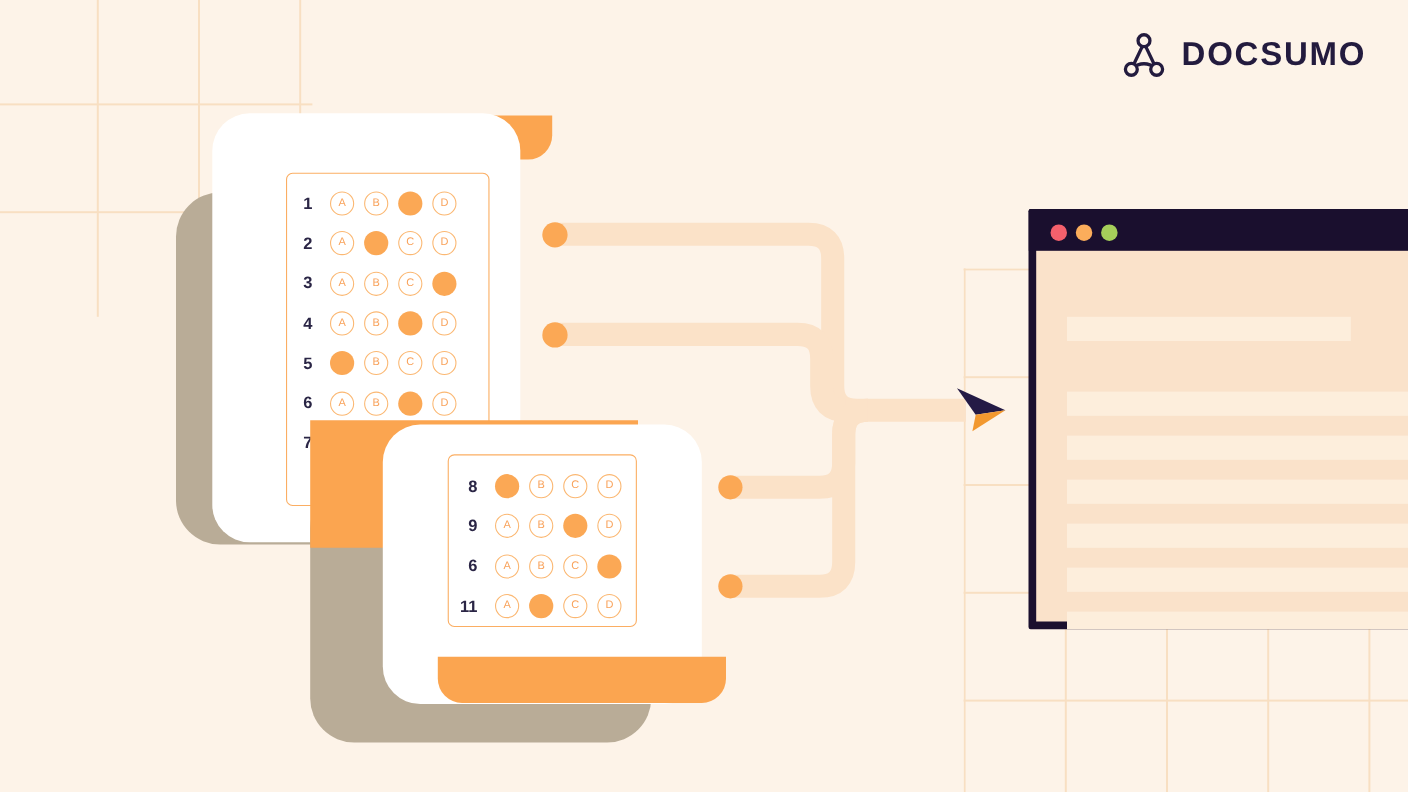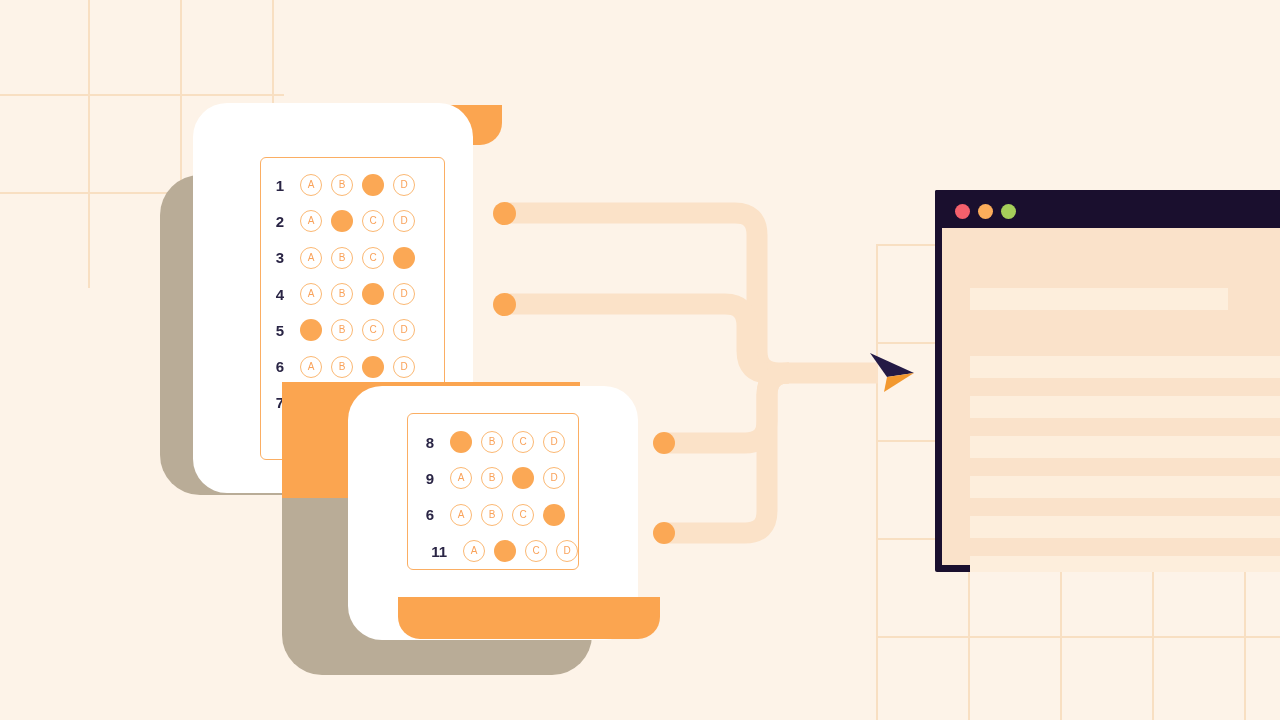--- a/index.html
+++ b/index.html
@@ -89,20 +89,33 @@
   .skel { position:absolute; background:#FDEEDC; }
 </style>
 </head>
 <body>
 
 <div id="stage">
 
   <div class="grid-tl"></div>
   <div class="grid-br"></div>
 
+  <div class="logo">
+    <span>
+      <svg class="logo-mark" viewBox="0 0 40 44">
+        <line x1="20" y1="11" x2="9" y2="34" stroke="#231B3E" stroke-width="3" stroke-linecap="round"></line>
+        <line x1="20" y1="11" x2="31" y2="34" stroke="#231B3E" stroke-width="3" stroke-linecap="round"></line>
+        <path d="M9 34 Q20 26 31 34" stroke="#231B3E" stroke-width="3" fill="none" stroke-linecap="round"></path>
+        <circle cx="20" cy="9" r="5.4" fill="#FDF3E8" stroke="#231B3E" stroke-width="3"></circle>
+        <circle cx="8.5" cy="35" r="5.4" fill="#FDF3E8" stroke="#231B3E" stroke-width="3"></circle>
+        <circle cx="31.5" cy="35" r="5.4" fill="#FDF3E8" stroke="#231B3E" stroke-width="3"></circle>
+      </svg>
+    </span>
+    <span class="logo-text">DOCSUMO</span>
+  </div>
 
   <svg class="conn" width="1280" height="720">
     <g fill="none" stroke="#FBE2C8" stroke-width="21" stroke-linecap="butt">
       <path d="M504 213 H735 Q757 213 757 235 V351 Q757 373 779 373 H878"></path>
       <path d="M504 304 H725 Q747 304 747 326 V351 Q747 373 769 373"></path>
       <path d="M664 443 H745 Q767 443 767 421 V395 Q767 373 789 373"></path>
       <path d="M664 533 H745 Q767 533 767 511 V395 Q767 373 789 373"></path>
     </g>
   </svg>
 
@@ -197,21 +210,21 @@
           <div class="bub filled" style="width: 22px; height: 22px; margin-left: 9px; font-size: 10px;"></div>
           <div class="bub empty" style="width: 22px; height: 22px; margin-left: 9px; font-size: 10px;">D</div>
         </div>
         <div class="arow" style="position: absolute; left: 0px; top: 82.6px; width: 100%; height: 36.3px;">
           <div class="anum" style="width: 33px; font-size: 15px; padding-right: 7px;">6</div>
           <div class="bub empty" style="width: 22px; height: 22px; margin-left: 9px; font-size: 10px;">A</div>
           <div class="bub empty" style="width: 22px; height: 22px; margin-left: 9px; font-size: 10px;">B</div>
           <div class="bub empty" style="width: 22px; height: 22px; margin-left: 9px; font-size: 10px;">C</div>
           <div class="bub filled" style="width: 22px; height: 22px; margin-left: 9px; font-size: 10px;"></div>
         </div>
-        <div class="arow" style="position: absolute; left: 0px; top: 118.9px; width: 100%; height: 36.3px; justify-content: flex-end;">
+        <div class="arow" style="position: absolute; left: 0px; top: 118.9px; width: 100%; height: 36.3px;">
           <div class="anum" style="width: 33px; font-size: 15px; padding-right: 7px;">11</div>
           <div class="bub empty" style="width: 22px; height: 22px; margin-left: 9px; font-size: 10px;">A</div>
           <div class="bub filled" style="width: 22px; height: 22px; margin-left: 9px; font-size: 10px;"></div>
           <div class="bub empty" style="width: 22px; height: 22px; margin-left: 9px; font-size: 10px;">C</div>
           <div class="bub empty" style="width: 22px; height: 22px; margin-left: 9px; font-size: 10px;">D</div>
         </div>
       </div>
   </div>
 
   <div class="browser">

